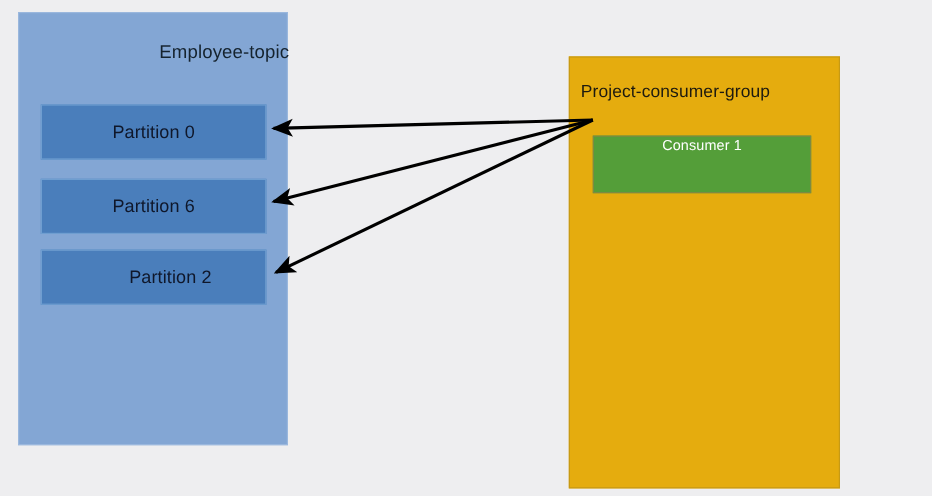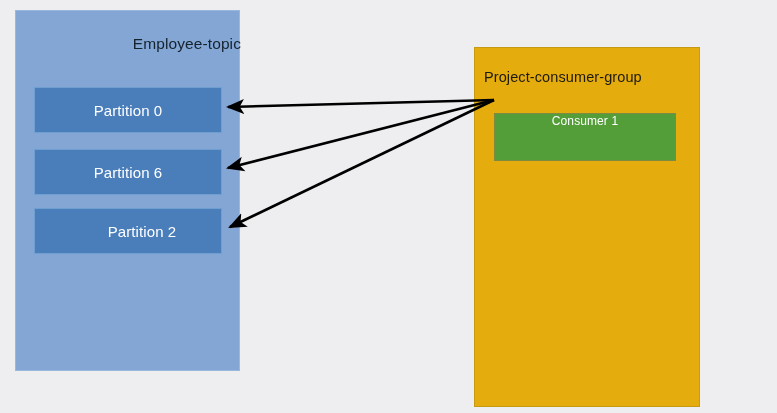--- a/index.html
+++ b/index.html
@@ -47,21 +47,21 @@
     position: absolute;
     left: 18px;
     width: 188px;
     height: 46px;
     background: #4a7ebb;
     border: 1px solid #6f9ed0;
     box-sizing: border-box;
     display: flex;
     align-items: center;
     justify-content: center;
-    color: #ffffff;
+    color: #0f172a;
     font-size: 15px;
     letter-spacing: .1px;
   }
   .p0 { top: 76px; }
   .p1 { top: 138px; }
   .p2 { top: 197px; padding-left: 28px; }
 
   
   .group-container {
     position: absolute;

